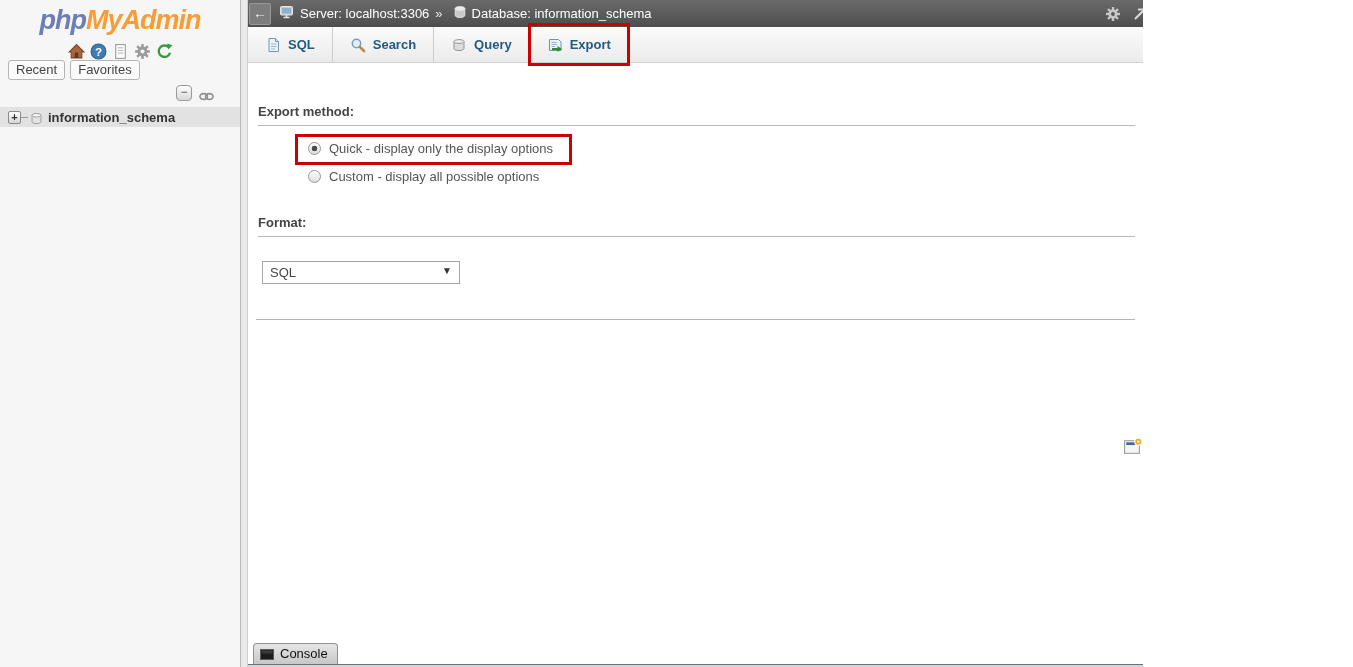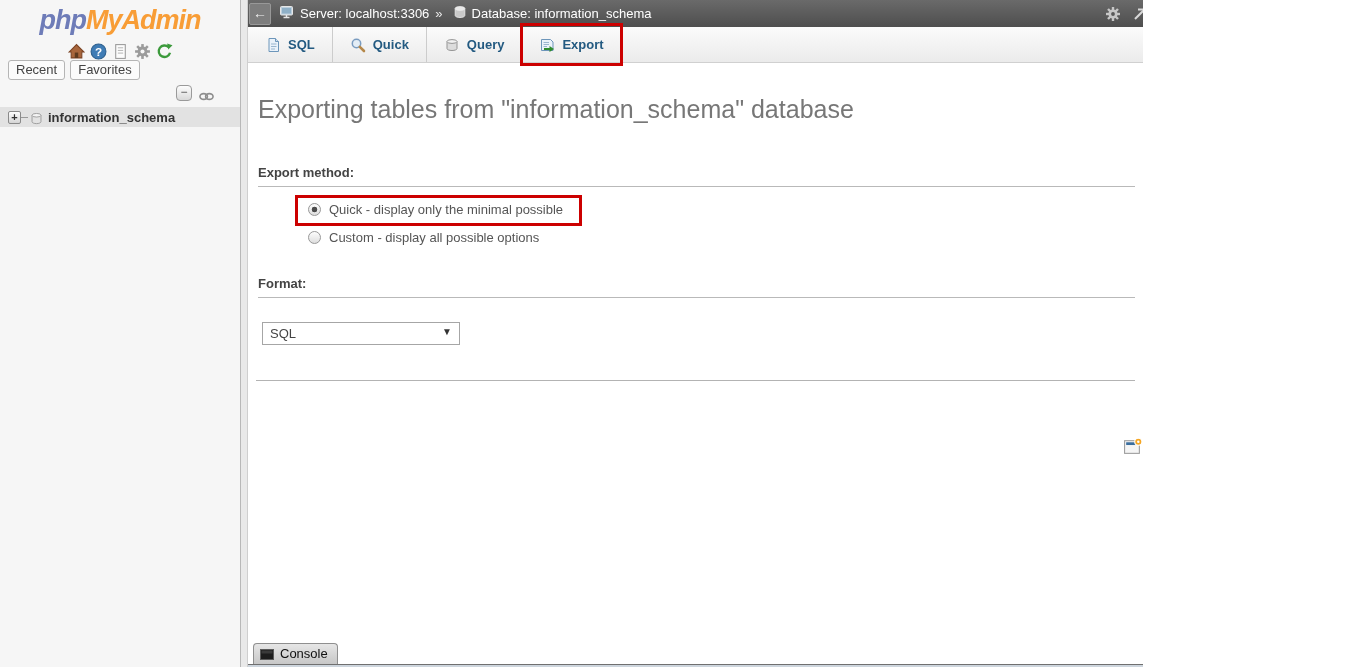--- a/index.html
+++ b/index.html
@@ -203,21 +203,21 @@
             <line x1="6" y1="9.5" x2="11.5" y2="9.5" stroke="#9ab6cf"></line>
             <line x1="6" y1="12" x2="10" y2="12" stroke="#9ab6cf"></line>
           </svg>
         <span>SQL</span>
       </span>
       <span class="tab">
         <svg width="16" height="16" viewBox="0 0 16 16">
             <circle cx="6.5" cy="6.5" r="4.2" fill="#e3edf6" stroke="#7a9cc0" stroke-width="1.5"></circle>
             <line x1="9.8" y1="9.8" x2="14" y2="14" stroke="#b5884a" stroke-width="2.6" stroke-linecap="round"></line>
           </svg>
-        <span>Quick</span>
+        <span>Search</span>
       </span>
       <span class="tab">
         <svg width="16" height="16" viewBox="0 0 16 16">
             <path d="M3 4.5v7c0 1.2 2.2 2 5 2s5-.8 5-2v-7" fill="#dcdcdc" stroke="#949494"></path>
             <ellipse cx="8" cy="4.5" rx="5" ry="1.9" fill="#f2f2f2" stroke="#949494"></ellipse>
           </svg>
         <span>Query</span>
       </span>
       <span class="tab">
         <svg width="16" height="16" viewBox="0 0 16 16">
@@ -227,30 +227,29 @@
             <line x1="4.5" y1="9.5" x2="8" y2="9.5" stroke="#9ab6cf"></line>
             <line x1="5" y1="12" x2="11" y2="12" stroke="#2e8b2e" stroke-width="2"></line>
             <polygon points="10.5,9 15,12 10.5,15" fill="#2e8b2e"></polygon>
           </svg>
         <span>Export</span>
         <span class="annotation-frame annotation-export"></span>
       </span>
     </nav>
 
     <div class="content">
-      <h2 class="page-title">Exporting tables from "information_schema" database</h2>
 
       <div class="section">
         <div class="section-head">Export method:</div>
         <div class="options">
           <div class="radio-row">
             <span class="radio-wrap">
               <label class="radio-label">
                 <input type="radio" name="export_method" checked="checked" style="">
-                <span>Quick - display only the minimal possible</span>
+                <span>Quick - display only the display options</span>
               </label>
               <span class="annotation-frame annotation-quick"></span>
             </span>
           </div>
           <div class="radio-row">
             <label class="radio-label">
               <input type="radio" name="export_method" style="">
               <span>Custom - display all possible options</span>
             </label>
           </div>

